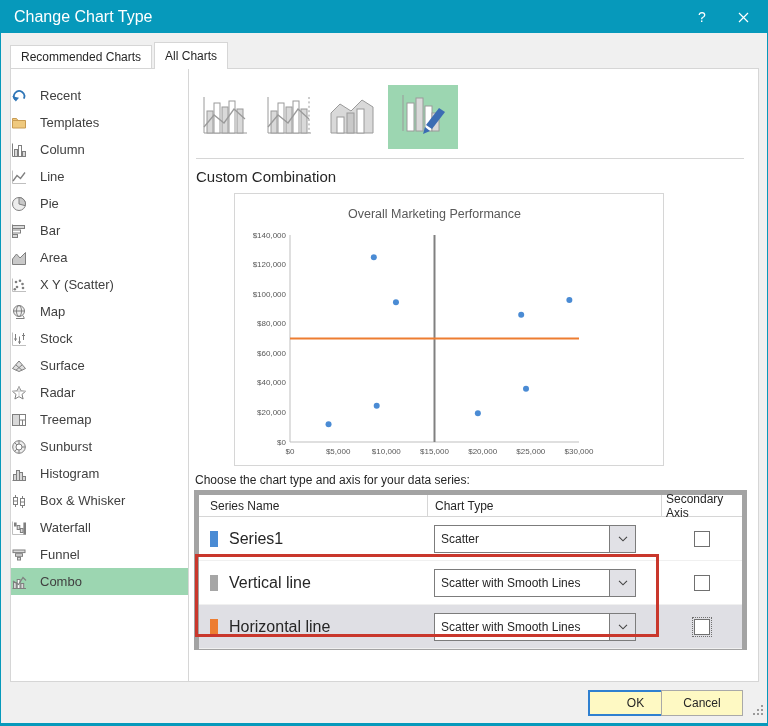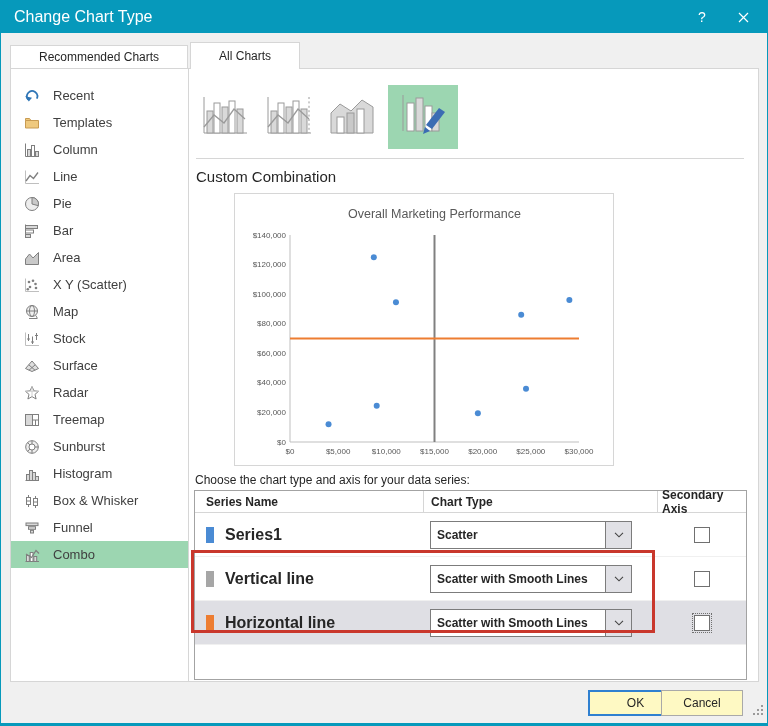--- a/index.html
+++ b/index.html
@@ -14,42 +14,42 @@
   .titlebar{ position:absolute; top:0; left:0; width:100%; height:32px;
     background:var(--accent,#0699BB); display:flex; align-items:center; }
   .tb-title{ margin-left:13px; font-size:16px; color:#fff; }
   .tb-spacer{ flex:1; }
   .tb-btn{ width:36px; height:32px; display:flex; align-items:center; justify-content:center;
     color:#fff; font-size:14px; }
   .tb-btn.close{ width:47px; }
   
   .tabstrip{ position:absolute; top:32px; left:0; width:100%; height:35px;
     display:flex; align-items:flex-end; padding-left:9px; z-index:3; }
-  .tab{ font-size:12px; color:#262626; padding:0 28px; height:23px; line-height:23px;
+  .tab{ font-size:12px; color:#262626; padding:0 10px; height:23px; line-height:23px;
     background:#fff; border:1px solid #D6D6D6; border-bottom:none; margin-right:2px; }
   .tab.active{ height:27px; line-height:27px; margin-bottom:-1px; z-index:4; position:relative; }
   
   .content{ position:absolute; top:67px; left:9px; width:749px; height:614px;
     background:#fff; border:1px solid #D6D6D6; display:flex; z-index:1; }
   .sidebar{ width:178px; border-right:1px solid #D6D6D6; padding-top:13px; overflow:hidden; flex:none; }
-  .side-item{ height:27px; display:flex; align-items:center; padding-left:13px; font-size:13px; color:#404040; cursor:default; }
+  .side-item{ height:27px; display:flex; align-items:center; font-size:13px; color:#404040; cursor:default; }
   .side-item .icn{ width:16px; height:16px; margin-right:13px; flex:none; display:flex; }
   .side-item.selected{ background:var(--green,#9CD6B1); }
   .rightpane{ flex:1; position:relative; padding-left:5px; overflow:hidden; }
   
   .subtype-row{ margin:16px 0 0 2px; display:flex; align-items:flex-end; }
   .subtype{ width:56px; height:60px; display:flex; align-items:center; justify-content:center; margin-right:8px; }
   .subtype.sel{ width:70px; height:64px; background:var(--green,#9CD6B1); }
   .divider{ border-top:1px solid #D6D6D6; margin:9px 14px 0 2px; }
   .heading{ margin:9px 0 0 2px; font-size:15px; color:#262626; font-weight:400; }
   
-  .chart-box{ margin:8px 0 0 40px; width:380px; height:273px; border:1px solid #D6D6D6; background:#fff; }
+  .chart-box{ margin:8px 0 0 40px; width:430px; height:273px; border:1px solid #D6D6D6; background:#fff; }
   
   .intro{ margin:7px 0 3px 1px; font-size:12px; color:#262626; }
-  .table-wrap{ position:relative; width:553px; border:1px solid #a3a3a3; background:#fff; height:190px;font-weight:bold; }
+  .table-wrap{ position:relative; width:553px; border:5px solid #a3a3a3; background:#fff; height:160px; }
   .t-head{ display:flex; height:22px; align-items:center; font-size:12px; color:#262626; border-bottom:1px solid #D6D6D6; }
   .th-name{ width:229px; padding-left:11px; border-right:1px solid #D6D6D6; height:100%; display:flex; align-items:center; }
   .th-type{ width:234px; padding-left:7px; border-right:1px solid #D6D6D6; height:100%; display:flex; align-items:center; }
   .th-axis{ flex:1; padding-left:4px; }
   .t-row{ display:flex; height:44px; align-items:center; border-bottom:1px solid #F0F0F0; }
   .t-row.sel{ background:var(--selrow,#DFDFE4); }
   .c-name{ width:229px; display:flex; align-items:center; }
   .swatch{ width:8px; height:16px; margin-left:11px; flex:none; }
   .sname{ margin-left:11px; font-size:16px; color:#262626; }
   .c-type{ width:234px; }
@@ -257,20 +257,32 @@
                 <path d="M4.5 2 V4.5 M4.5 11.5 V14"></path>
                 <rect x="2.5" y="4.5" width="4" height="7"></rect>
                 <path d="M2.5 8 h4"></path>
                 <path d="M11.5 3 V5.5 M11.5 12.5 V15"></path>
                 <rect x="9.5" y="5.5" width="4" height="7"></rect>
                 <path d="M9.5 9 h4"></path>
               </g>
             </svg>
           </span>
           <span>Box &amp; Whisker</span>
+        </div>
+        <div class="side-item">
+          <span class="icn">
+            <svg width="16" height="16" viewBox="0 0 16 16">
+              <path d="M1.5 1.5 V14.5 H15" fill="none" stroke="#BFBFBF"></path>
+              <rect x="3" y="2.5" width="2.6" height="4" fill="#7F7F7F"></rect>
+              <rect x="6.2" y="5.5" width="2.6" height="4" fill="#D9D9D9" stroke="#7F7F7F"></rect>
+              <rect x="9.4" y="8.5" width="2.6" height="4" fill="#D9D9D9" stroke="#7F7F7F"></rect>
+              <rect x="12.4" y="2.5" width="2.6" height="12" fill="#7F7F7F"></rect>
+            </svg>
+          </span>
+          <span>Waterfall</span>
         </div>
         <div class="side-item">
           <span class="icn">
             <svg width="16" height="16" viewBox="0 0 16 16">
               <g fill="#D9D9D9" stroke="#7F7F7F">
                 <rect x="2" y="3" width="12" height="2.6"></rect>
                 <rect x="4.5" y="6.7" width="7" height="2.6"></rect>
                 <rect x="6.5" y="10.4" width="3" height="2.6"></rect>
               </g>
             </svg>

